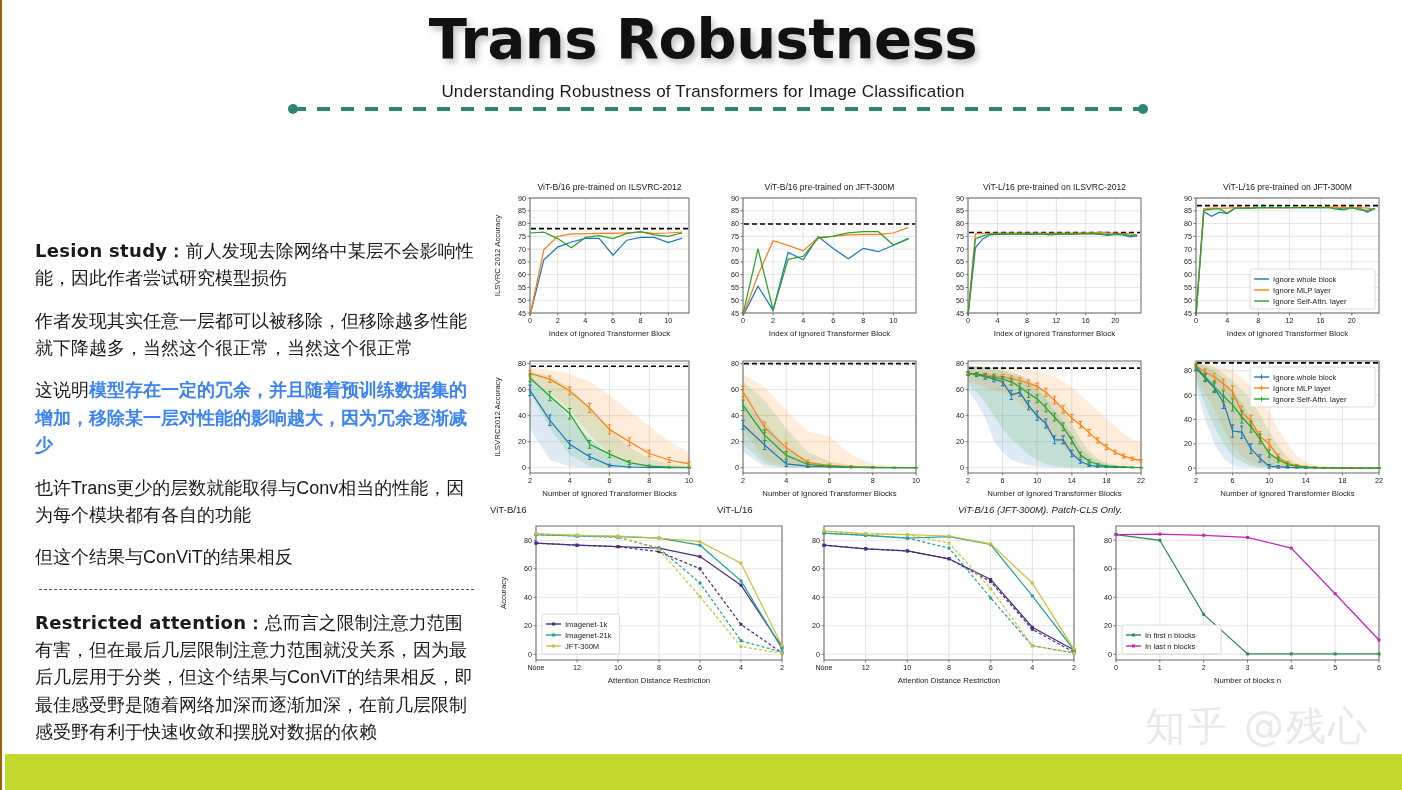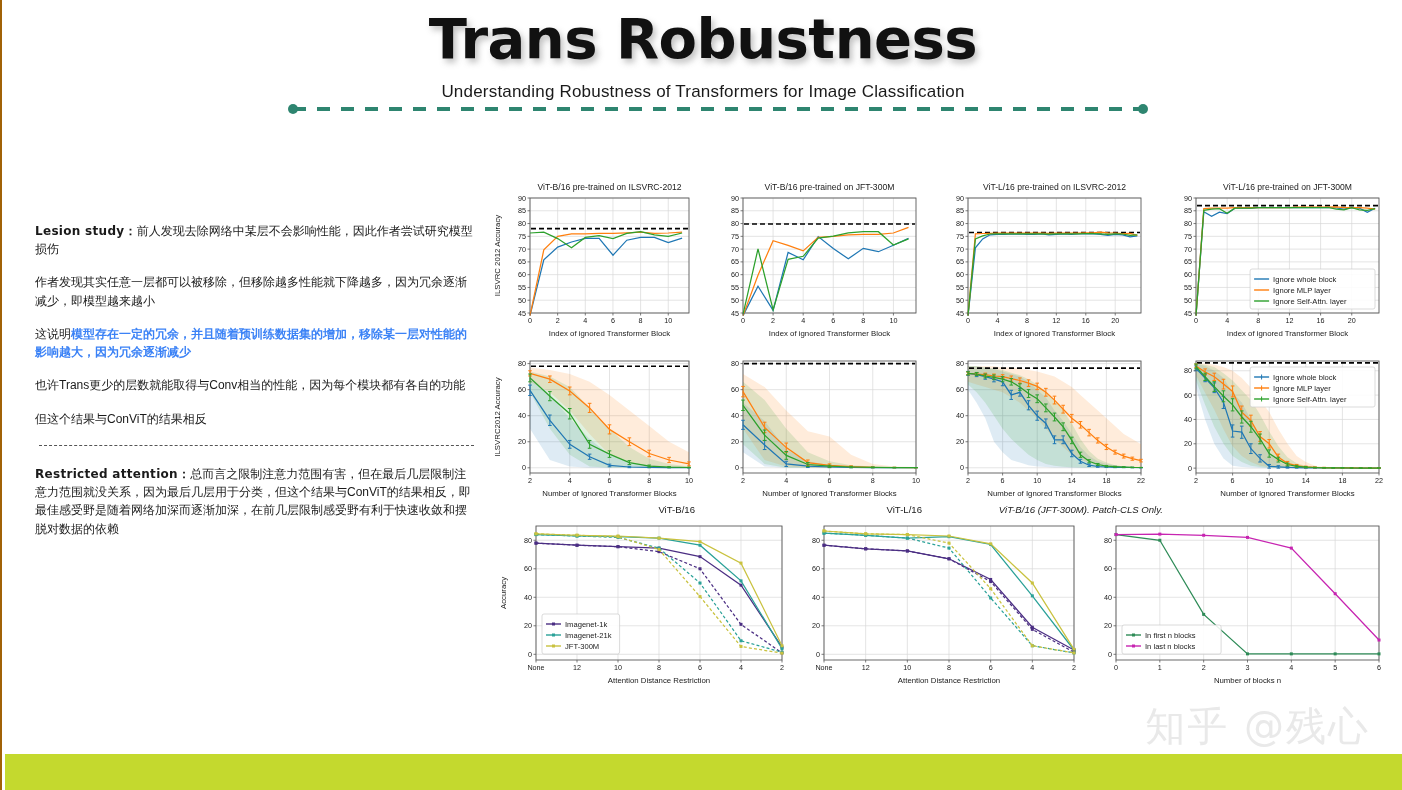--- a/index.html
+++ b/index.html
@@ -28,35 +28,35 @@
   #subtitle{
     position:absolute;left:0;top:82px;width:1402px;
     text-align:center;font-size:17px;color:#1a1a1a;
     letter-spacing:0.2px;
   }
   #divider{
     position:absolute;left:285px;top:104px;width:862px;height:10px;
   }
   
   #leftcol{
-    position:absolute;left:33px;top:222px;width:443px;
-    font-size:12px;line-height:1.52;color:#1a1a1a;
+    position:absolute;left:33px;top:237px;width:443px;
+    font-size:18px;line-height:1.52;color:#1a1a1a;
   }
   #leftcol p{margin:0 0 15px 0;}
   #leftcol p:last-child{margin-bottom:0;}
   .lead{font-weight:bold;font-family:"DejaVu Sans",sans-serif;letter-spacing:.3px;}
   .redbold{color:#3b82f6;font-weight:bold;}
   .dashrule{
     border:0;border-top:1.6px dashed #555;margin:17px 4px 19px 4px;height:0;
   }
   
   #figs{position:absolute;left:488px;top:168px;width:905px;height:530px;}
   .fig{position:absolute;}
   .cap{
-    position:absolute;width:100%;text-align:right;
+    position:absolute;width:100%;text-align:left;
     font-size:9.6px;color:#1a1a1a;
   }
   
   #watermark{
     position:absolute;right:32px;bottom:36px;
     font-size:40px;color:#e9e9e9;
     font-family:"DejaVu Sans",sans-serif;
     letter-spacing:2px;
     user-select:none;
   }
@@ -77,21 +77,21 @@
 
   <svg id="divider" viewBox="0 0 862 10" preserveAspectRatio="none">
     <line x1="6" y1="5" x2="856" y2="5" stroke="#2e8570" stroke-width="4" stroke-dasharray="13 11"></line>
     <circle cx="6" cy="5" r="5" fill="#2e8570"></circle>
     <circle cx="856" cy="5" r="5" fill="#2e8570"></circle>
   </svg>
 
   <div id="leftcol">
     <p><span class="lead">Lesion study：</span><span>前人发现去除网络中某层不会影响性能，因此作者尝试研究模型损伤</span></p>
 
-    <p>作者发现其实任意一层都可以被移除，但移除越多性能就下降越多，因为冗余逐渐减少，即模型越来越小</p>
+    <p>作者发现其实任意一层都可以被移除，但移除越多性能就下降越多，当然这个很正常，当然这个很正常</p>
 
     <p><span>这说明</span><span class="redbold">模型存在一定的冗余，并且随着预训练数据集的增加，移除某一层对性能的影响越大，因为冗余逐渐减少</span></p>
 
     <p>也许Trans更少的层数就能取得与Conv相当的性能，因为每个模块都有各自的功能</p>
 
     <p>但这个结果与ConViT的结果相反</p>
 
     <hr class="dashrule">
 
     <p><span class="lead">Restricted attention：</span><span>总而言之限制注意力范围有害，但在最后几层限制注意力范围就没关系，因为最后几层用于分类，但这个结果与ConViT的结果相反，即最佳感受野是随着网络加深而逐渐加深，在前几层限制感受野有利于快速收敛和摆脱对数据的依赖</span></p>

